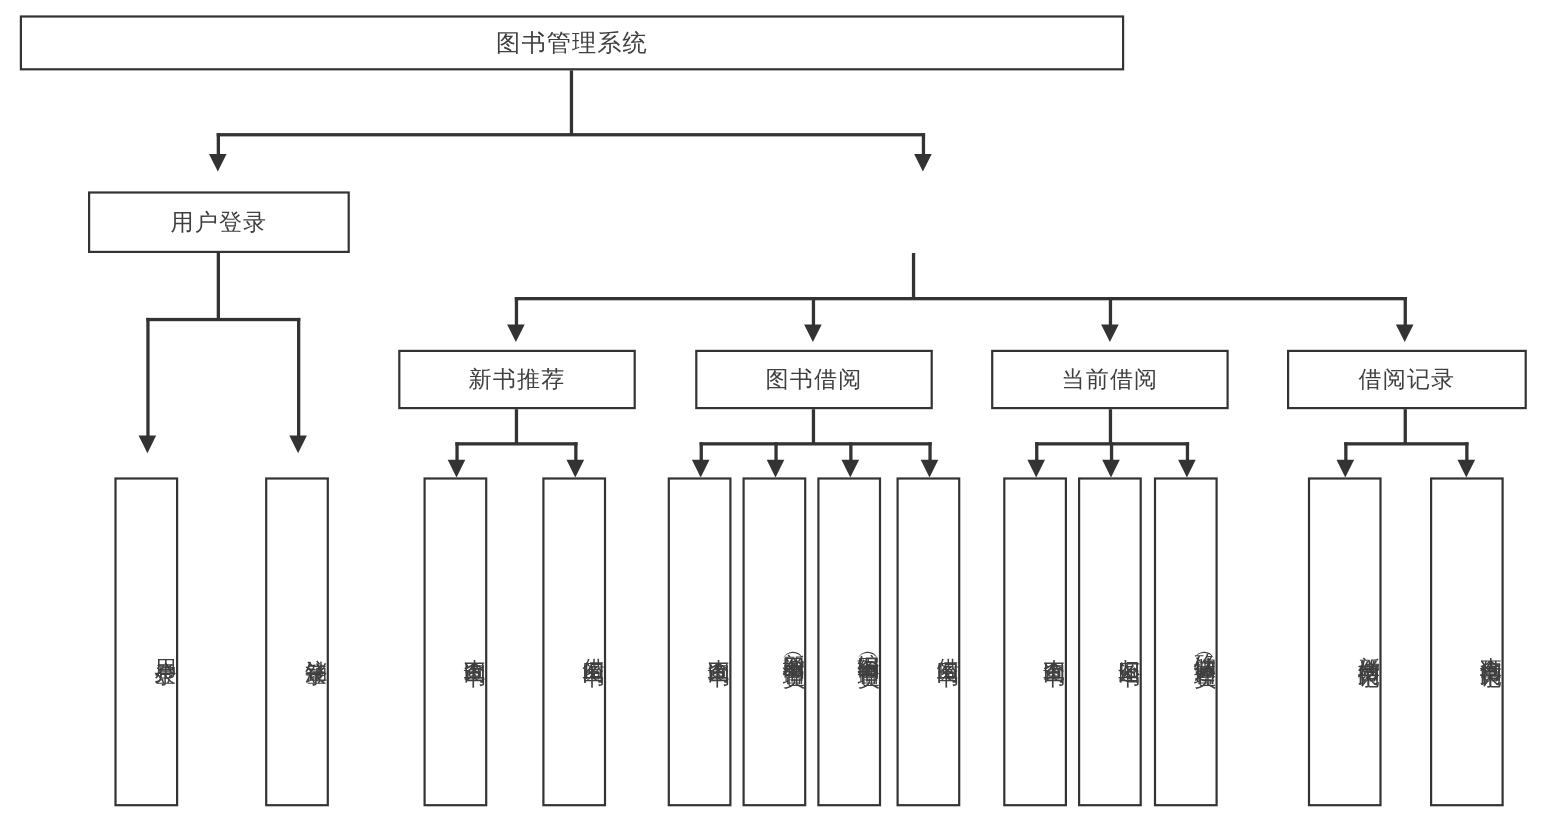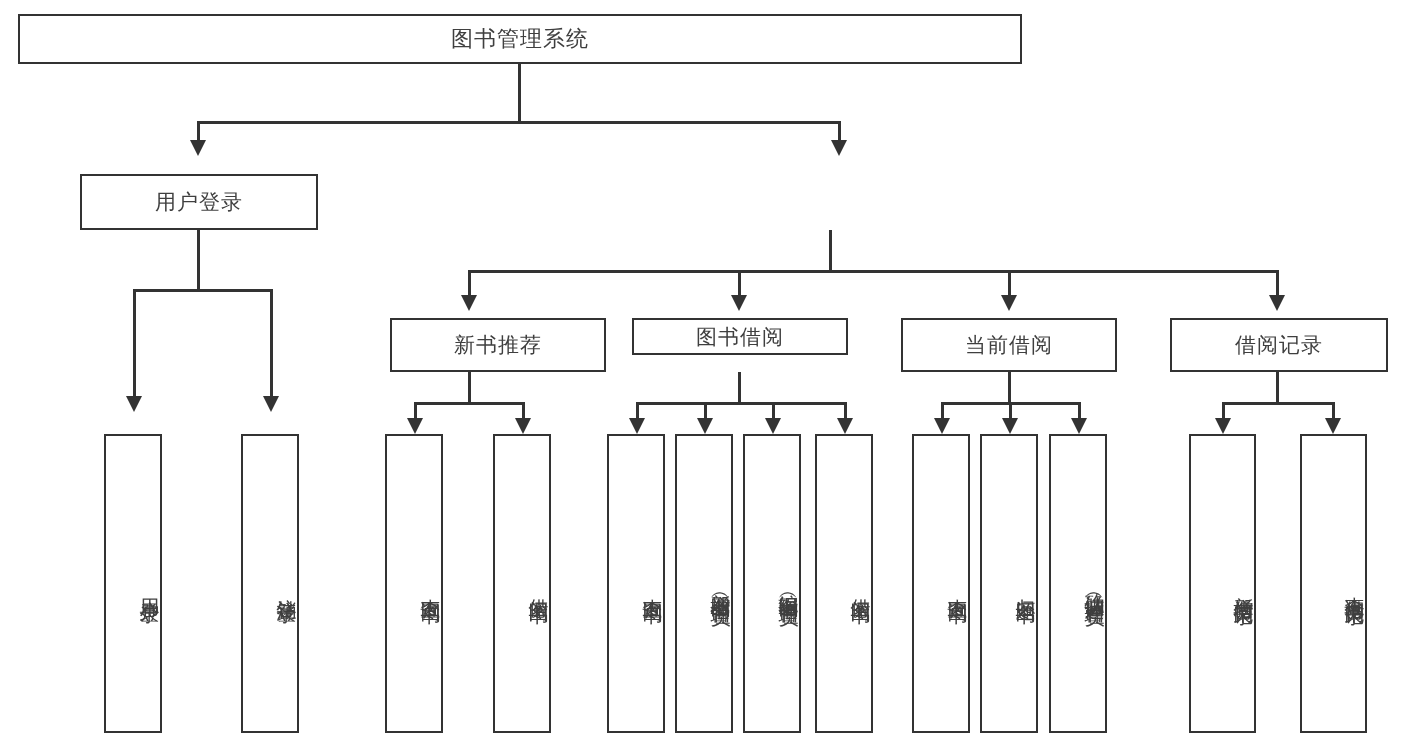--- a/index.html
+++ b/index.html
@@ -107,23 +107,23 @@
 
   <div class="vline" style="left:738px;top:270px;height:28px;"></div>
   <div class="arrow" style="left:731px;top:295px;"></div>
 
   <div class="vline" style="left:1008px;top:270px;height:28px;"></div>
   <div class="arrow" style="left:1001px;top:295px;"></div>
 
   <div class="vline" style="left:1276px;top:270px;height:28px;"></div>
   <div class="arrow" style="left:1269px;top:295px;"></div>
 
-  <div class="node h" style="left:362px;top:318px;width:216px;height:54px;margin-left:28px;">新书推荐</div>
+  <div class="node h" style="left:362px;top:318px;width:216px;height:54px;">新书推荐</div>
 
-  <div class="node h" style="left:632px;top:318px;width:216px;height:37px;">图书借阅</div>
+  <div class="node h" style="left:632px;top:318px;width:216px;height:54px;">图书借阅</div>
 
   <div class="node h" style="left:901px;top:318px;width:216px;height:54px;">当前借阅</div>
 
   <div class="node h" style="left:1170px;top:318px;width:218px;height:54px;">借阅记录</div>
 
   <div class="vline" style="left:468px;top:372px;height:32px;"></div>
   <div class="hline" style="left:414px;top:402px;width:111px;"></div>
   <div class="vline" style="left:414px;top:402px;height:18px;"></div>
   <div class="arrow" style="left:407px;top:418px;"></div>
   <div class="vline" style="left:522px;top:402px;height:18px;"></div>

